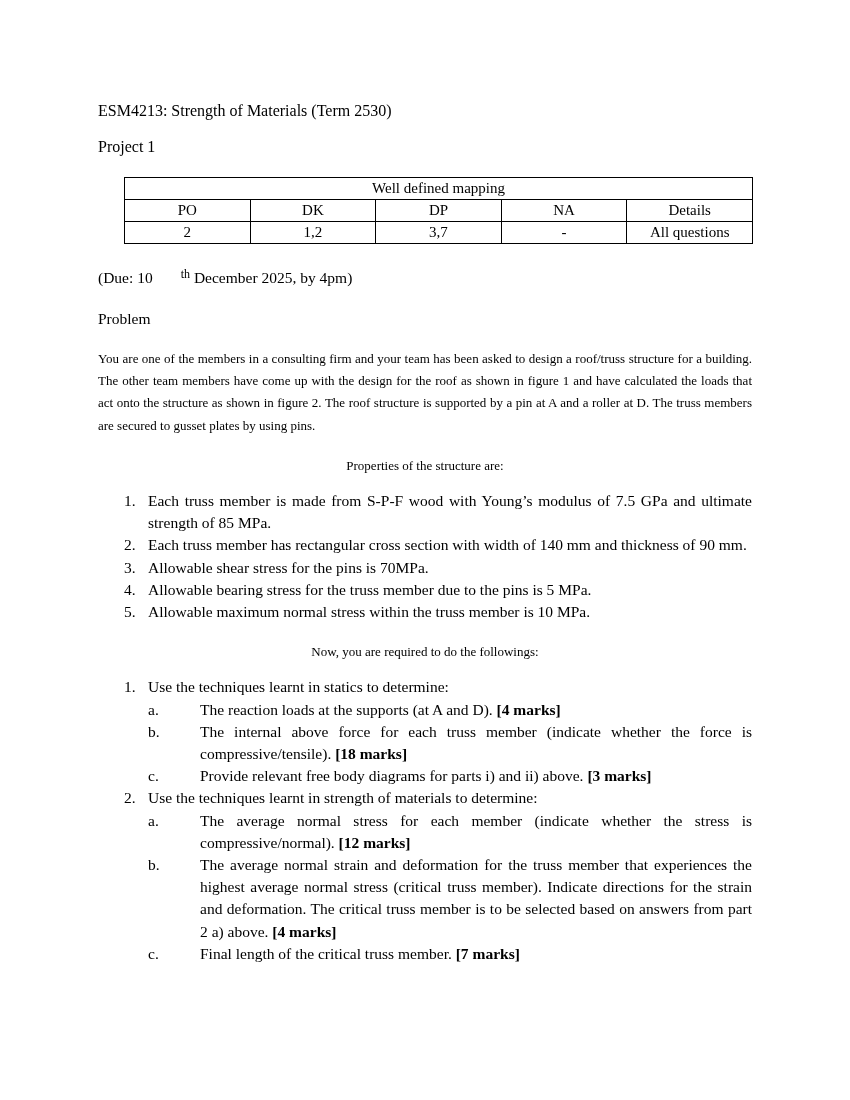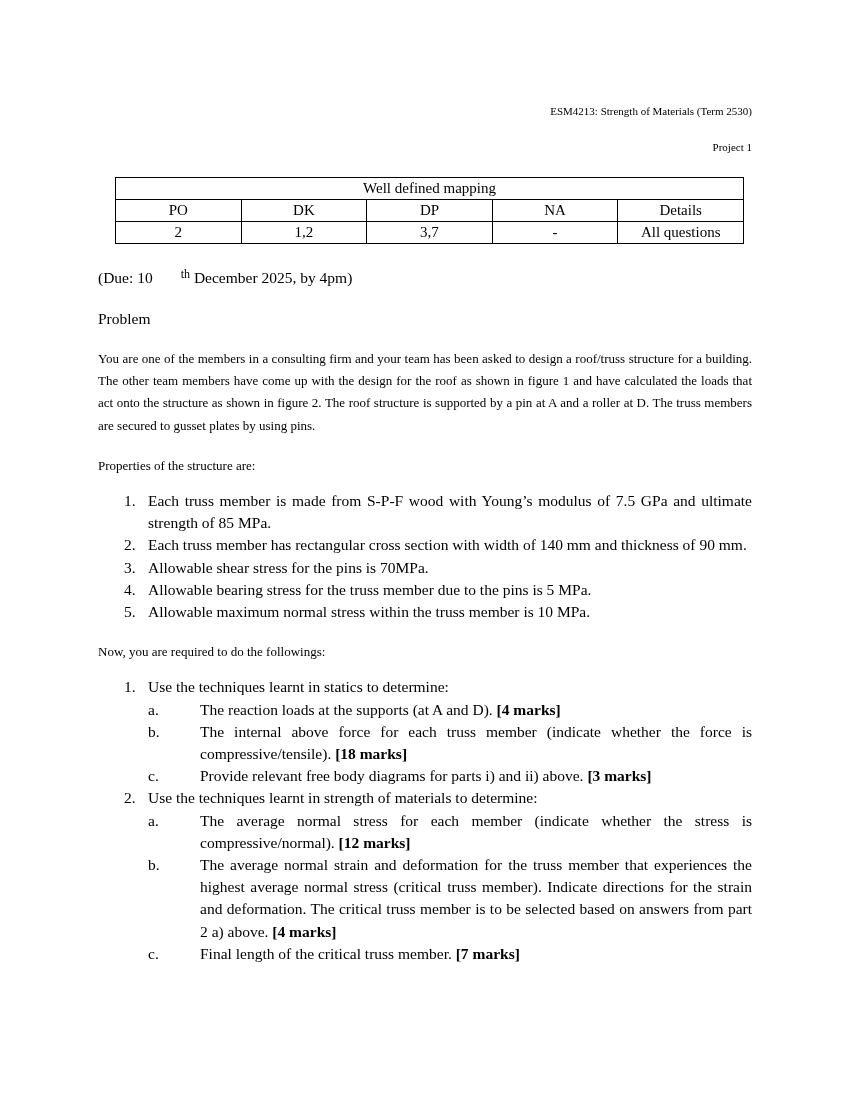--- a/index.html
+++ b/index.html
@@ -24,31 +24,31 @@
   .content {
     position: absolute;
     left: 98px;
     top: 0;
     width: 654px;
   }
 
   
   .doc-title,
   .doc-subtitle {
-    text-align: right;
-    font-size: 11px;
+    text-align: left;
+    font-size: 16px;
     line-height: 22px;
   }
   .doc-title { margin-top: 100px; }
   .doc-subtitle { margin-top: 14px; }
 
   
   .table-wrap {
     margin-top: 19px;
-    margin-left: 17px;
+    margin-left: 26px;
     width: 629px;
     border-radius: 26px;
   }
   table.mapping {
     border-collapse: collapse;
     width: 629px;
     table-layout: fixed;
   }
   table.mapping td {
     border: 1px solid #000000;
@@ -81,21 +81,21 @@
   }
   p.para {
     margin: 0;
     margin-top: 18px;
     font-size: 13px;
     line-height: 22.2px;
     text-align: justify;
     text-justify: inter-word;
   }
   p.para.lead-in {
-    text-align: left;
+    text-align: center;
   }
 
   
   ol.numlist {
     margin: 0;
     margin-top: 13px;
     padding: 0;
     list-style: none;
   }
   ol.numlist > li {

